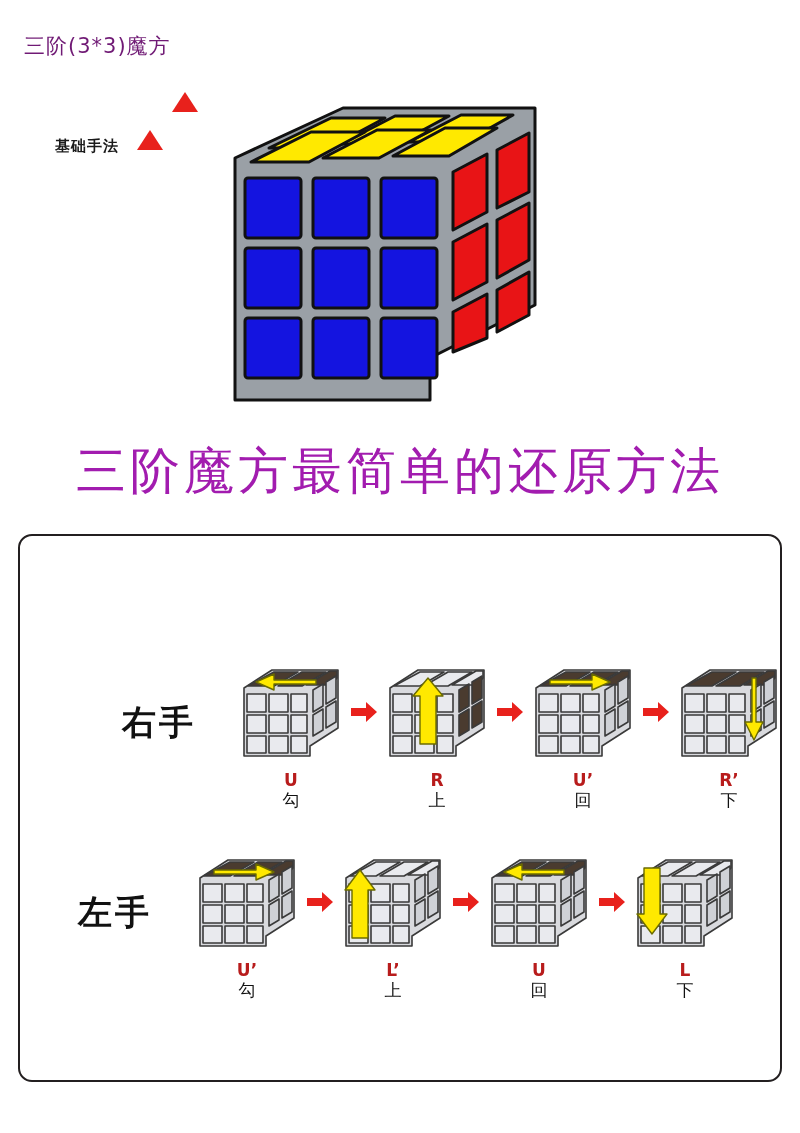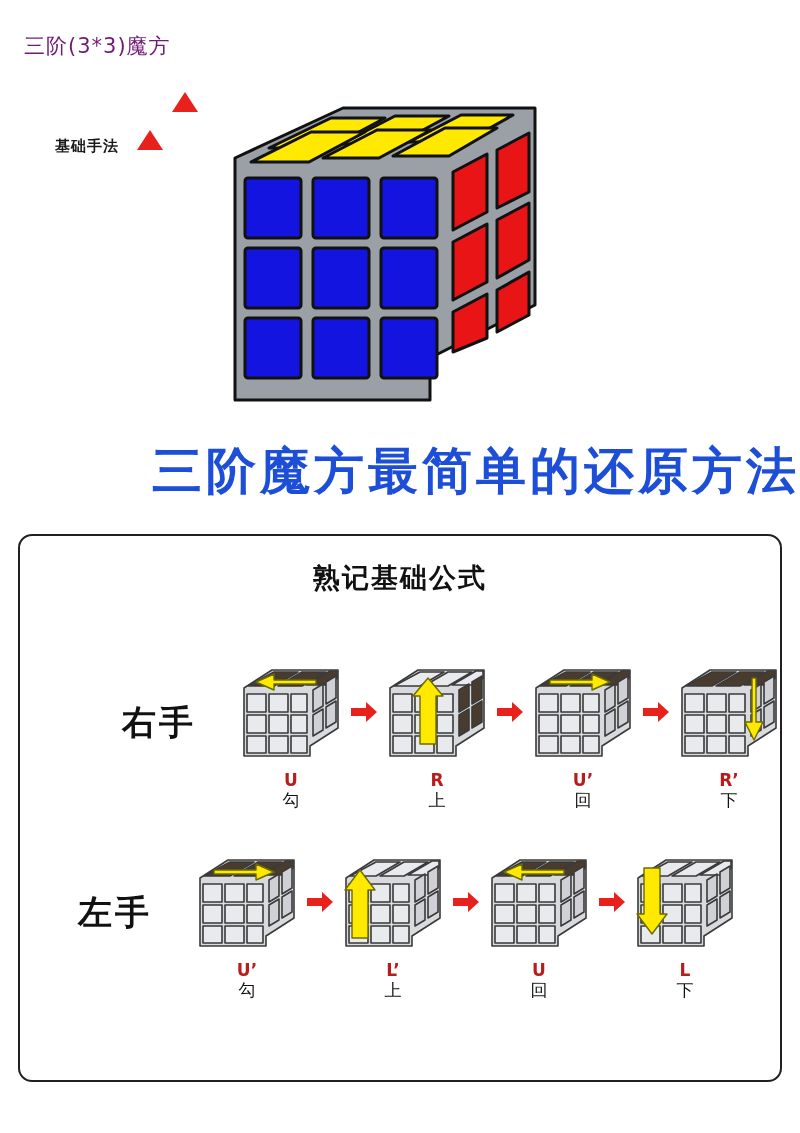--- a/index.html
+++ b/index.html
@@ -53,26 +53,26 @@
     left: 225px;
     top: 100px;
   }
 
   
   .big-title {
     position: absolute;
     left: 0;
     right: 0;
     top: 438px;
-    text-align: right;
+    text-align: center;
     font-size: 50px;
-    font-weight: bold;
+    font-weight: normal;
     letter-spacing: 4px;
     font-family: "DejaVu Sans", sans-serif;
-    color: #1d4ed8;
+    color: #a21caf;
   }
 
   
   .panel {
     position: absolute;
     left: 18px;
     top: 534px;
     width: 764px;
     height: 548px;
     border: 2.5px solid #231f20;
@@ -198,21 +198,20 @@
       <polygon points="272,120 304,103 304,160 272,178"></polygon>
       <polygon points="228,212 262,194 262,238 228,252"></polygon>
       <polygon points="272,190 304,172 304,215 272,232"></polygon>
     </g>
   </svg>
 </div>
 
 <div class="big-title">三阶魔方最简单的还原方法</div>
 
 <div class="panel">
-  <div class="panel-title">熟记基础公式</div>
 
   <div class="row row-right">
     <div class="hand-label">右手</div>
     <div class="steps">
 
       <div class="step">
         <div class="step-cube">
           <svg width="106" height="104" viewBox="0 0 106 104" xmlns="http://www.w3.org/2000/svg">
             <g stroke="#3a3a3a" stroke-width="1.6" stroke-linejoin="round">
               <path d="M6,28 L34,10 L100,10 L100,68 L72,86 L72,96 L6,96 Z" fill="#d9dade"></path>

